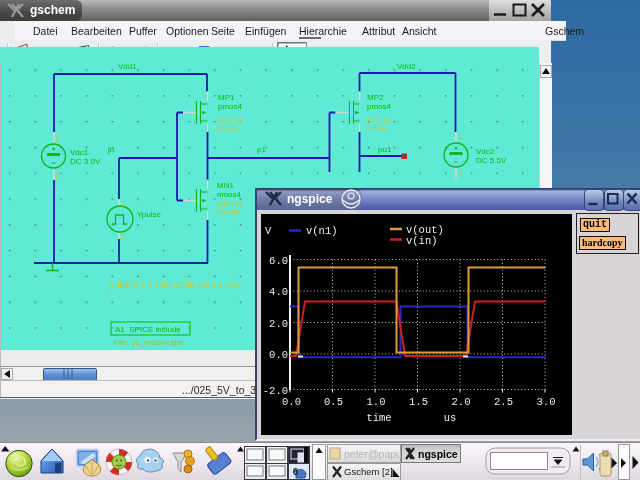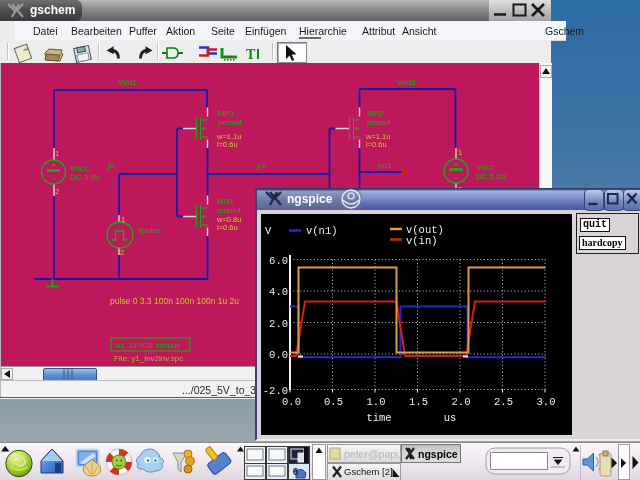--- a/index.html
+++ b/index.html
@@ -16,21 +16,21 @@
 #gtitle .t{position:absolute;left:30px;top:3px;color:#fff;font-weight:bold;font-size:12px;}
 #gbtns{position:absolute;left:489px;top:0;width:62px;height:21px;
 background:linear-gradient(180deg,#dedede,#b2b2b2 70%,#a2a2a2);}
 
 #gmenu{position:absolute;left:15px;top:21px;width:551px;height:19px;background:#f3f5fa;
 font-size:10.5px;color:#1a1a1a;border-bottom:1px solid #d8d8d8;}
 #gmenu span{position:absolute;top:4px;}
 
 #gtool{position:absolute;left:0;top:40px;width:551px;height:23px;background:#ededed;}
 
-#gcanvas{position:absolute;left:0;top:63px;width:539px;height:303px;background:#be185d;}
+#gcanvas{position:absolute;left:0;top:47px;width:539px;height:303px;background:#5eead4;}
 
 #gvsb{position:absolute;left:539px;top:63px;width:12px;height:303px;background:#f7f7f7;border-left:1px solid #ccc;}
 
 #ghsb{position:absolute;left:0;top:366px;width:539px;height:14px;background:#f0f0f0;border-top:1px solid #999;}
 #ghsb .thumb{position:absolute;left:43px;top:1px;width:52px;height:12px;
 background:linear-gradient(180deg,#9cc0e8,#5c8ed0 50%,#4a7ec4);border:1px solid #36548a;border-radius:2px;}
 
 #gstatus{position:absolute;left:0;top:380px;width:551px;height:18px;background:#f2f2f2;
 border-top:1px solid #bbb;font-size:10.5px;color:#2a2a2a;}
 
@@ -39,21 +39,21 @@
 #ntitle{position:absolute;left:0;top:0;width:383px;height:22px;
 background:linear-gradient(180deg,#2e3c6e 0%,#2e3c6e 5%,#a2b4e0 14%,#7d90ca 45%,#5a6ab2 78%,#4a58a0 100%);}
 #ntab{position:absolute;left:0;top:0;width:105px;height:22px;border-radius:0 7px 7px 0;
 background:linear-gradient(180deg,#323c62 0%,#323c62 5%,#8e9cc2 16%,#707ea8 50%,#596492 100%);}
 #ntitle .t{position:absolute;left:30px;top:4px;color:#fff;font-weight:bold;font-size:12px;}
 .nb{position:absolute;top:1px;width:18px;height:20px;border-radius:4px;
 background:linear-gradient(180deg,#bdcbe8,#7288c0 60%,#5a6cac);border:1px solid #3a4576;
 color:#1a2450;font-weight:bold;font-size:12px;text-align:center;line-height:18px;}
 #nplot{position:absolute;left:4px;top:26px;width:311px;height:221px;background:#000;}
 #nbox{position:absolute;left:319px;top:25px;width:61px;height:39px;background:#d8d4d8;border:1px solid #222;}
-.nbtn{position:absolute;background:#ffffff;border:1px solid #111;color:#000;
+.nbtn{position:absolute;background:#fdba74;border:1px solid #111;color:#000;
 font-family:"Liberation Mono",monospace;font-weight:bold;font-size:10px;line-height:12px;padding:0 2px;}
 
 #tb{position:absolute;left:0;top:442px;width:640px;height:38px;
 background:linear-gradient(180deg,#fbf6fb 0%,#efe8ef 50%,#ded6de 100%);border-top:1px solid #8a8a8a;}
 </style>
 </head>
 <body>
 <div id="desktop"></div>
 
 <div id="gw">
@@ -68,21 +68,21 @@
     <path d="M5 14.5 H17" stroke="#1a1a1a" stroke-width="2.5"></path>
     <rect x="24.5" y="4.5" width="12" height="11" fill="none" stroke="#1a1a1a" stroke-width="2"></rect>
     <path d="M43 4 L55 16 M55 4 L43 16" stroke="#1a1a1a" stroke-width="2.6"></path>
    </svg>
   </div>
  </div>
  <div id="gmenu">
   <span style="left:18px">Datei</span>
   <span style="left:56px">Bearbeiten</span>
   <span style="left:114px">Puffer</span>
-  <span style="left:151px">Aktion</span>
+  <span style="left:151px">Optionen</span>
   <span style="left:196px">Seite</span>
   <span style="left:230px">Einfügen</span>
   <span style="left:284px">Hierarchie</span>
   <span style="left:347px">Attribut</span>
   <span style="left:387px">Ansicht</span>
   <span style="left:530px">Gschem</span>
   <i class="abs" style="left:284px;top:16px;width:22px;height:2px;background:#6a6a6a"></i>
  </div>
  <div id="gtool">
   <svg class="abs" style="left:0;top:0" width="551" height="23" viewBox="0 0 551 23">

